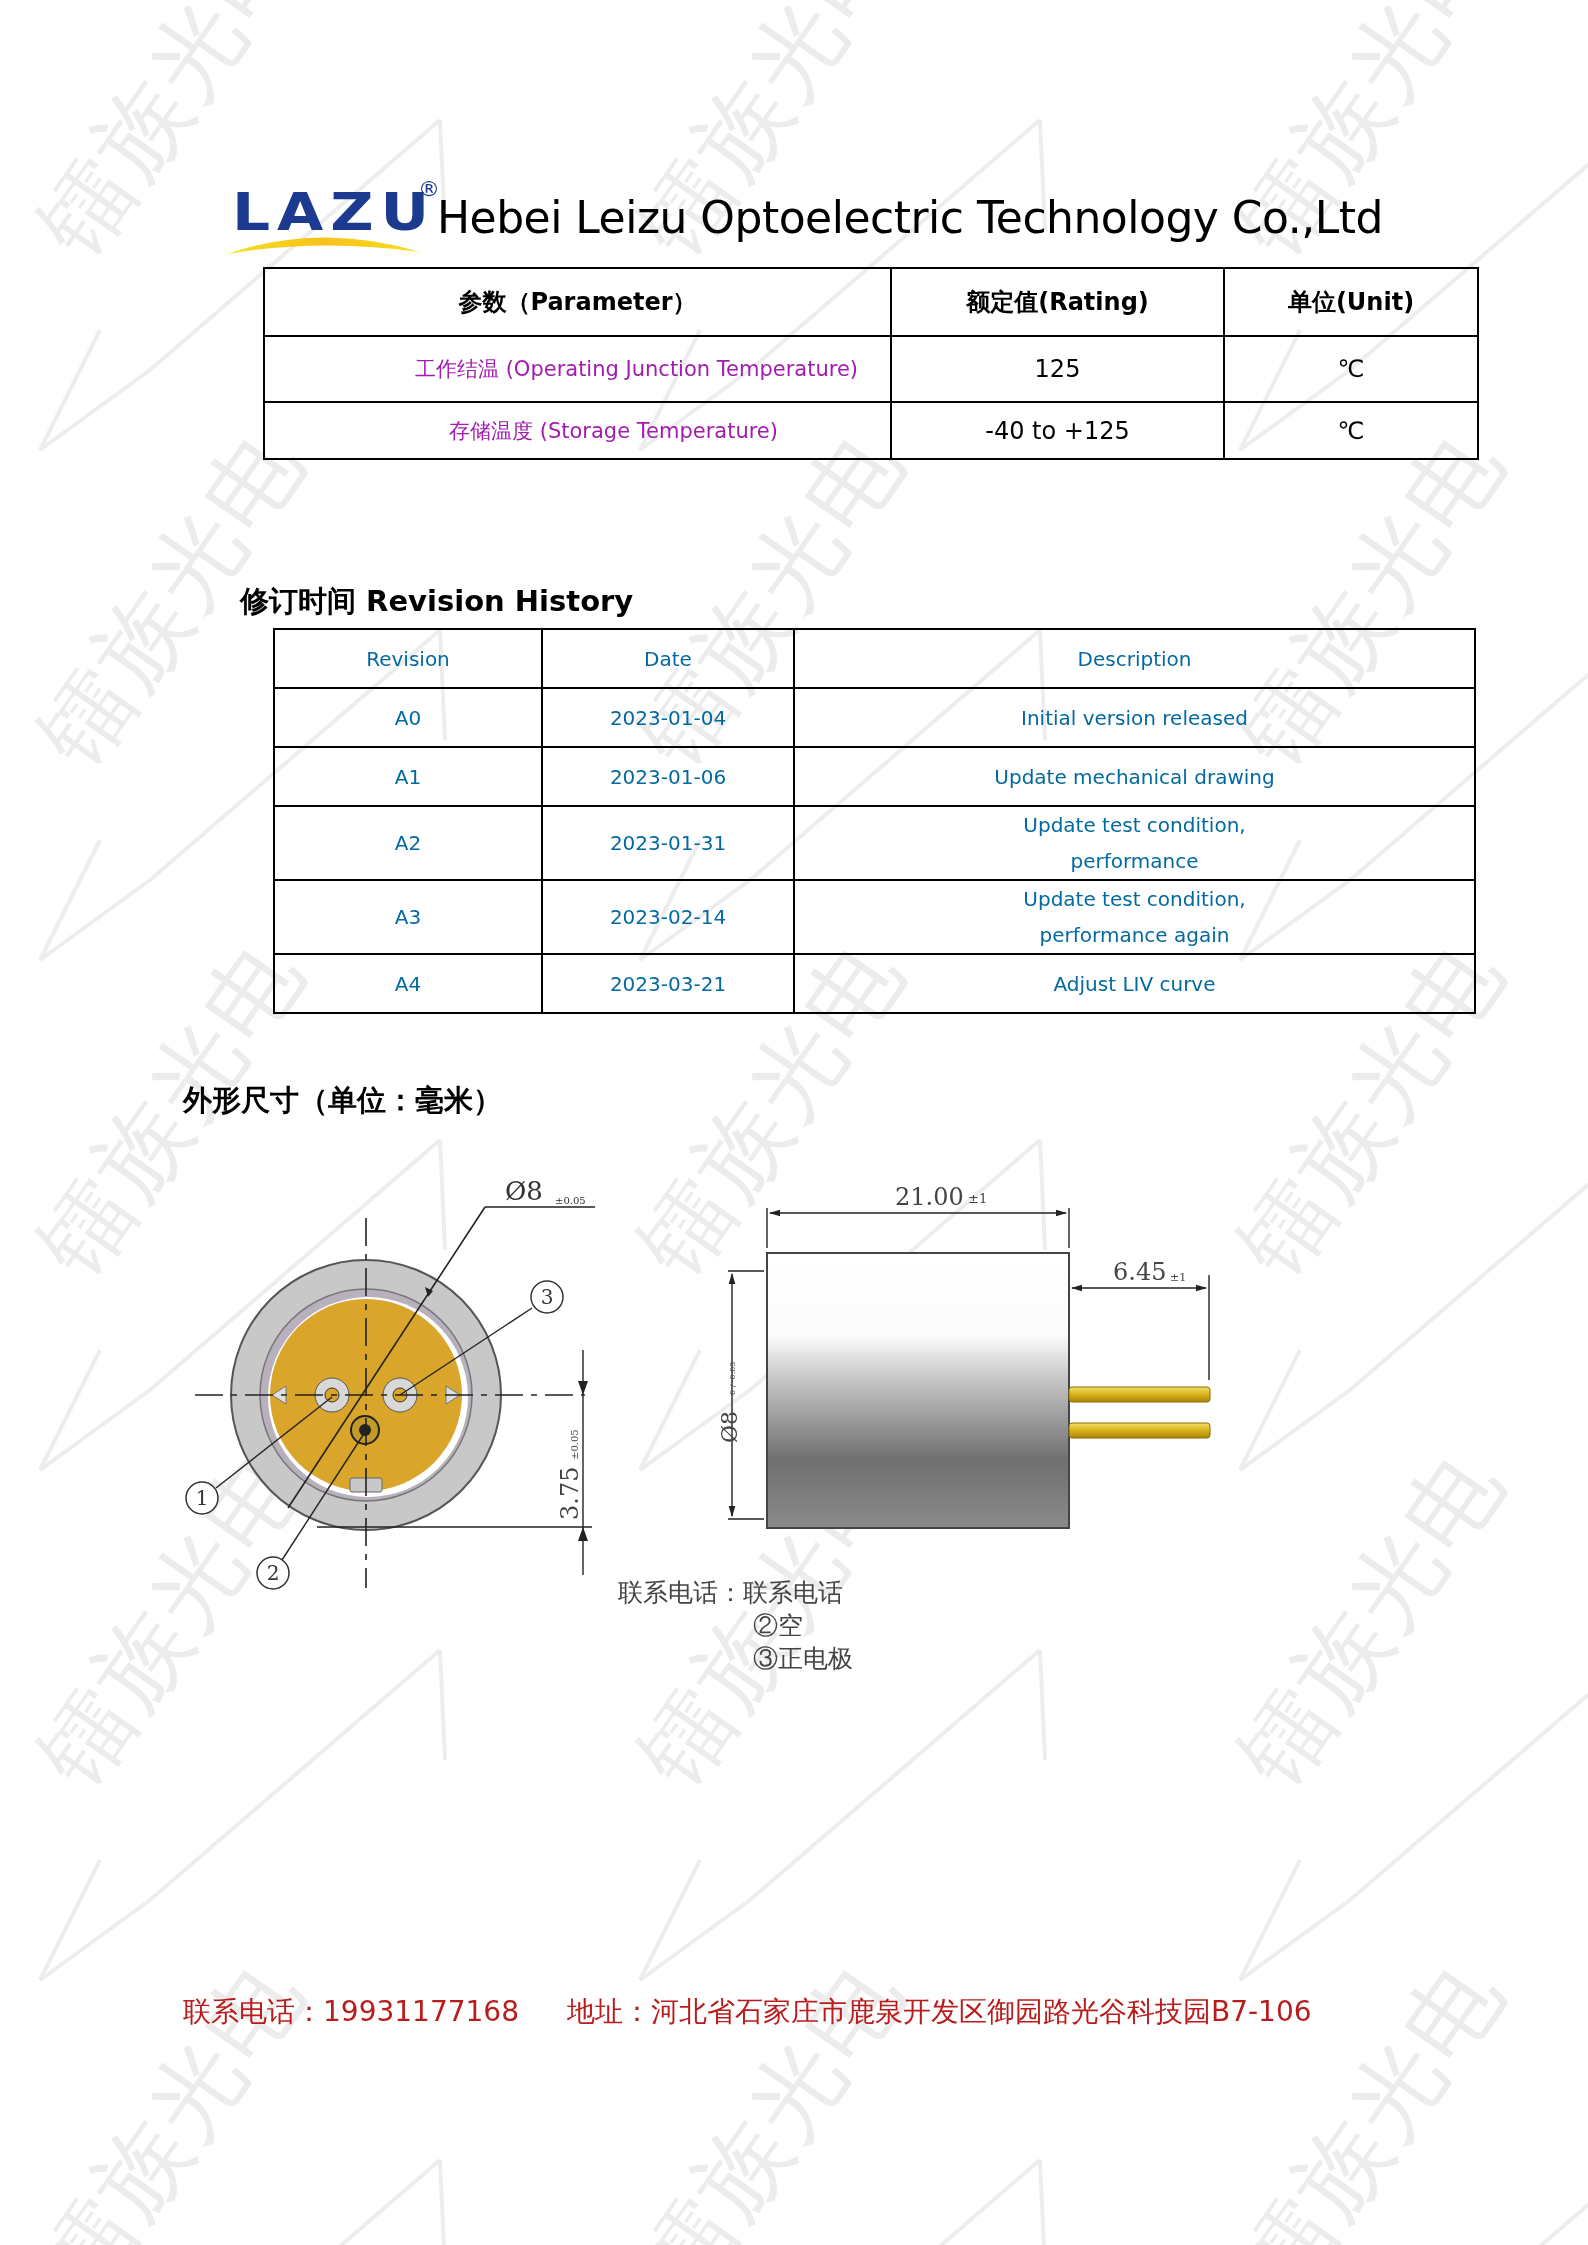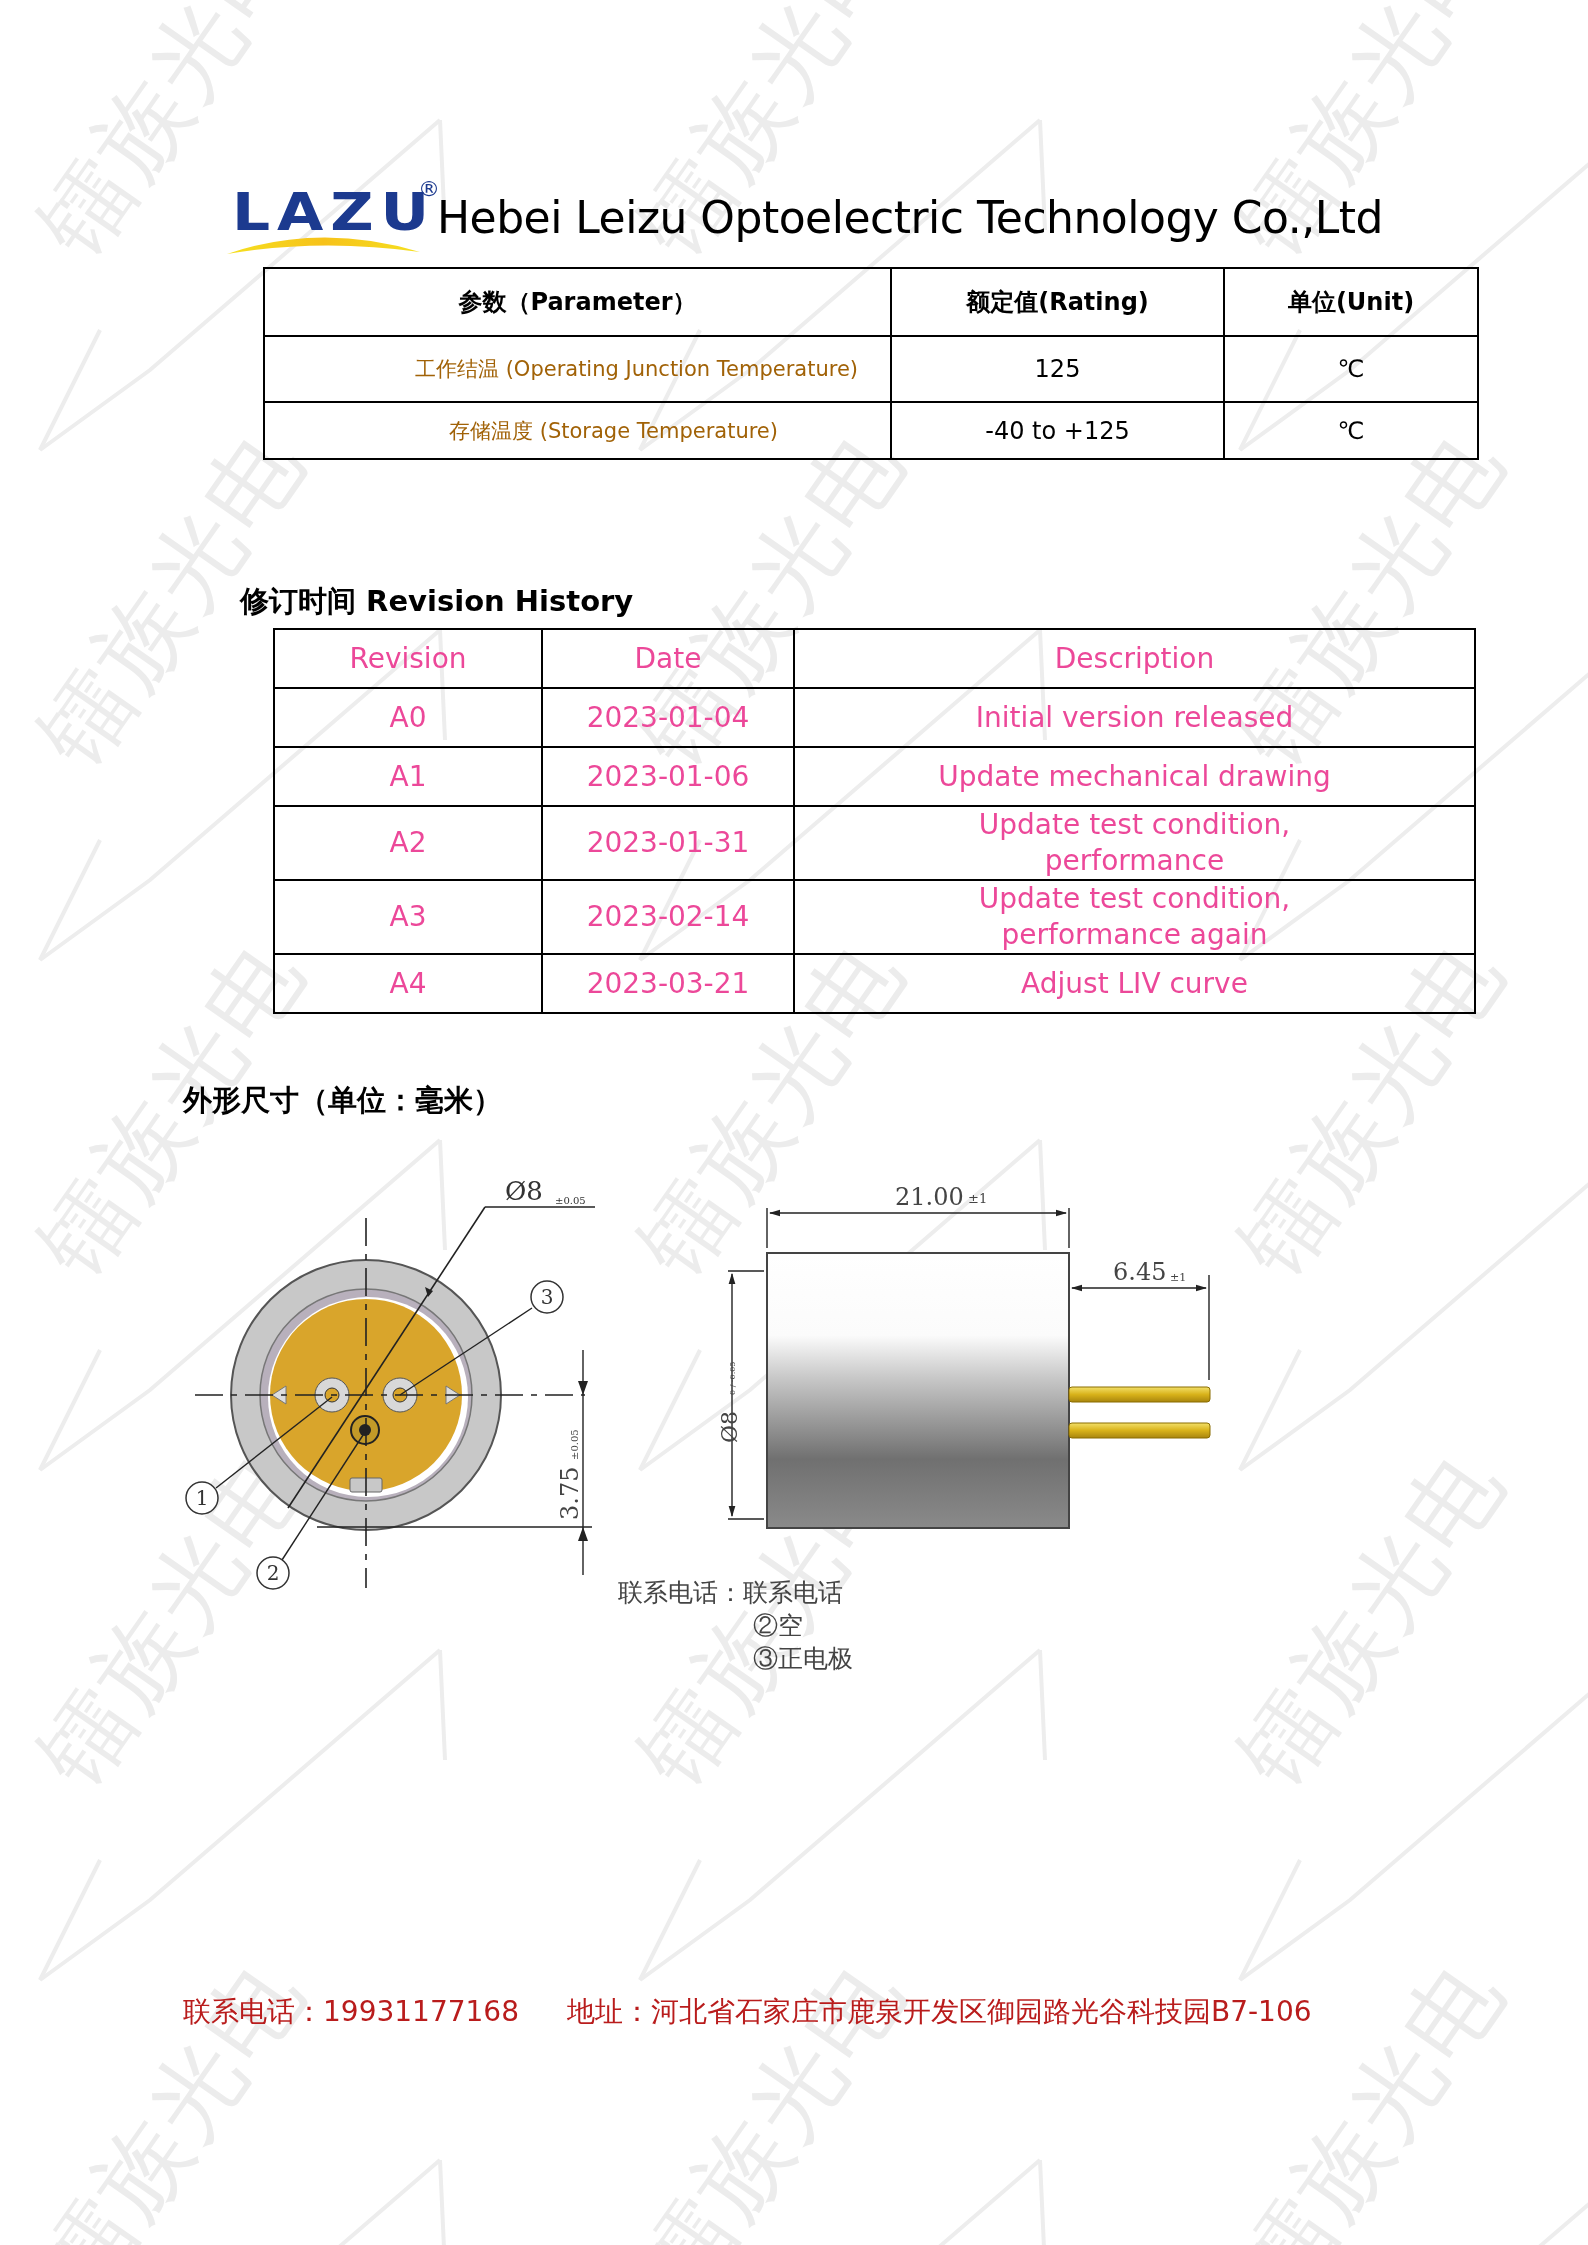--- a/index.html
+++ b/index.html
@@ -19,28 +19,28 @@
   .logo-reg { position:absolute; left:188px; top:-4px; font-size:22px; color:#1c3a8f; }
   .logo-swoosh { position:absolute; left:-5px; top:48px; }
   .company-name { position:absolute; left:207px; top:12px; font-family:"DejaVu Sans", sans-serif;
                   font-size:44px; color:#000; white-space:nowrap; letter-spacing:-0.5px; }
 
   table { border-collapse:collapse; position:absolute; }
   td, th { border:2px solid #000; text-align:center; padding:0;margin-top:21px; }
   .param-table { left:263px; top:267px; width:1216px; }
   .param-table th { font-weight:bold; font-size:24px; height:66px; }
   .param-table td { font-size:24px; }
-  .param-table td.pname { font-size:21px; text-align:right; padding-right:32px; color:#a16207; }
+  .param-table td.pname { font-size:21px; text-align:right; padding-right:32px; color:#a21caf; }
   .param-table tr.r1 td { height:64px; }
   .param-table tr.r2 td { height:55px; }
   .param-table tr.r3 td { height:55px; }
 
   .rev-title { position:absolute; left:240px; top:582px; font-size:29px; font-weight:bold; }
   .rev-table { left:273px; top:628px; width:1203px; }
-  .rev-table td { font-size:28px; color:#ec4899; line-height:36px;border-radius:21px; }
+  .rev-table td { font-size:20px; color:#0369a1; line-height:36px;border-radius:21px; }
   .rev-table tr.h td { height:57px; }
   .rev-table tr.s td { height:57px; }
   .rev-table tr.d td { height:72px; }
 
   .dim-title { position:absolute; left:183px; top:1081px; font-size:29px; font-weight:bold; }
   .drawing { position:absolute; left:0; top:0; }
   .pin-legend { position:absolute; left:618px; top:1576px; font-family:"DejaVu Serif", serif;
                 font-size:25px; color:#444; line-height:33px; }
   .pin-legend .row { white-space:nowrap; }
   .pin-legend .indent { padding-left:135px; }

